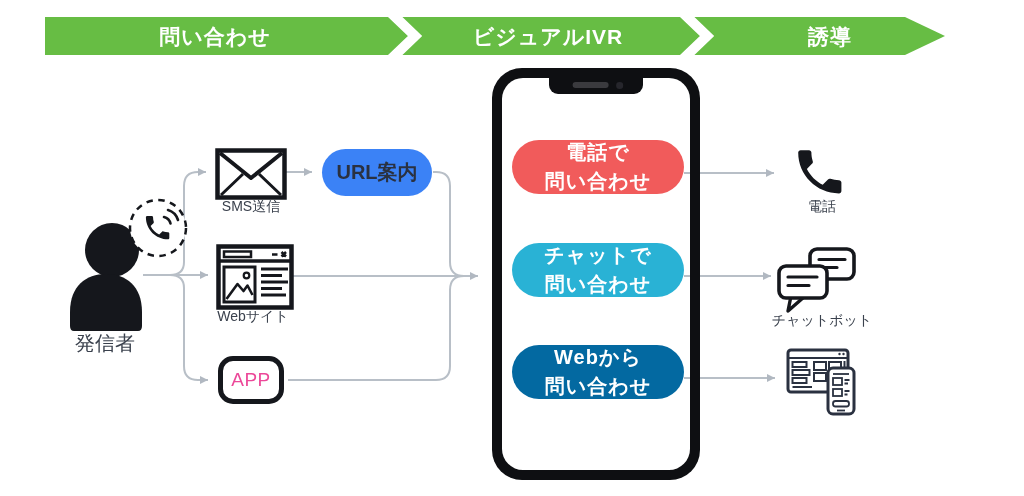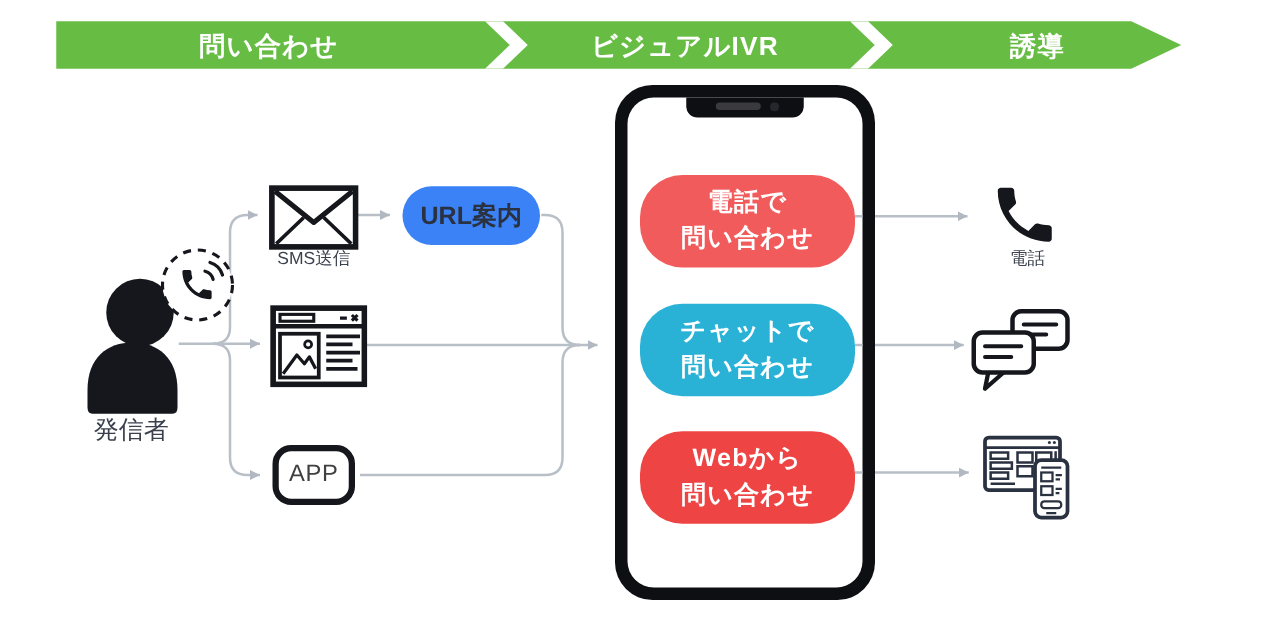--- a/index.html
+++ b/index.html
@@ -25,21 +25,21 @@
   
   #url-pill{
     position:absolute;left:322px;top:149px;width:110px;height:47px;border-radius:24px;
     background:#3b82f6;display:flex;align-items:center;justify-content:center;
     font-size:20px;font-weight:600;color:#2a3140;z-index:2;
   }
   
   #app-box{
     position:absolute;left:218px;top:356px;width:66px;height:48px;box-sizing:border-box;
     border:5.5px solid #15171c;border-radius:15px;background:#fff;display:flex;
-    align-items:center;justify-content:center;font-size:19px;color:#404040;
+    align-items:center;justify-content:center;font-size:19px;color:#ec4899;
     letter-spacing:.5px;z-index:2;
   }
   
   #phone{
     position:absolute;left:492px;top:68px;width:208px;height:412px;background:#0e0f12;
     border-radius:30px;z-index:2;
   }
   #phone-screen{
     position:absolute;left:10px;top:10px;right:10px;bottom:10px;background:#ffffff;
     border-radius:21px;
@@ -50,27 +50,27 @@
   }
   #phone-speaker{
     position:absolute;left:50%;top:4px;transform:translateX(-65%);width:36px;height:5.5px;
     background:#3a3a3e;border-radius:3px;
   }
   #phone-camera{
     position:absolute;left:50%;top:4px;transform:translateX(310%);width:6.5px;height:6.5px;
     background:#26262c;border-radius:50%;
   }
   .ivr-btn{
-    position:absolute;left:512px;width:172px;height:74px;border-radius:34px;z-index:3;
+    position:absolute;left:512px;width:172px;height:54px;border-radius:34px;z-index:3;
     display:flex;flex-direction:column;align-items:center;justify-content:center;
     color:#ffffff;font-size:20px;font-weight:600;line-height:1.45;letter-spacing:1px;
   }
   #ivr-btn-phone{top:140px;background:#f15b5b;}
   #ivr-btn-chat{top:243px;background:#29b2d5;}
-  #ivr-btn-web{top:345px;background:#ef4444;}
+  #ivr-btn-web{top:345px;background:#0369a1;}
   .icon-svg{position:absolute;z-index:2;}
 </style>
 </head>
 <body>
 
 <div id="canvas">
 
   <svg id="banner-svg" width="1024" height="72">
     <defs>
       <clipPath id="bannerclip">
@@ -146,20 +146,21 @@
     <circle cx="30.5" cy="31.5" r="2.8" fill="none" stroke="#15171c" stroke-width="2.2"></circle>
     <path d="M10.5,55 L21.5,40 L27.5,47 L31.5,41.5 L36.5,51" fill="none" stroke="#15171c" stroke-width="2.6" stroke-linejoin="round"></path>
     <g stroke="#15171c" stroke-width="3">
       <path d="M45,25 H72"></path>
         <path d="M45,31.5 H66"></path>
         <path d="M45,38 H72"></path>
         <path d="M45,44.5 H66"></path>
         <path d="M45,51 H70"></path>
     </g>
   </svg>
+  <div class="cap" style="left:203px;top:308px;width:100px">Webサイト</div>
 
   <div id="app-box">
     <span>APP</span>
   </div>
 
   <div id="phone">
     <div id="phone-screen"></div>
     <div id="phone-notch">
       <div id="phone-speaker"></div>
       <div id="phone-camera"></div>
@@ -186,20 +187,21 @@
   <div class="cap" style="left:782px;top:198px;width:80px">電話</div>
 
   <svg class="icon-svg" style="left:776px;top:246px" width="84" height="68" viewBox="0 0 84 68">
     <path d="M43,31 L38,44 L53,32" fill="#ffffff" stroke="#15171c" stroke-width="3.4" stroke-linejoin="round"></path>
     <rect x="34" y="3" width="44" height="30" rx="7" fill="#ffffff" stroke="#15171c" stroke-width="3.6"></rect>
     <path d="M43,13.5 H69 M43,21.5 H61" stroke="#15171c" stroke-width="3.2" stroke-linecap="round"></path>
     <path d="M15,50 L12,65 L28,51" fill="#ffffff" stroke="#15171c" stroke-width="3.4" stroke-linejoin="round"></path>
     <rect x="3" y="20" width="48" height="32" rx="7" fill="#ffffff" stroke="#15171c" stroke-width="3.6"></rect>
     <path d="M12,31 H41 M12,39.5 H33" stroke="#15171c" stroke-width="3.2" stroke-linecap="round"></path>
   </svg>
+  <div class="cap" style="left:762px;top:312px;width:120px">チャットボット</div>
 
   <svg class="icon-svg" style="left:786px;top:346px" width="74" height="70" viewBox="0 0 74 70">
     <rect x="2" y="4" width="60" height="42" rx="3" fill="#ffffff" stroke="#2a3140" stroke-width="3"></rect>
     <path d="M2,12 H62" stroke="#2a3140" stroke-width="2.2"></path>
     <circle cx="53.5" cy="8" r="1.2" fill="#2a3140"></circle>
       <circle cx="57.5" cy="8" r="1.2" fill="#2a3140"></circle>
     <g fill="none" stroke="#2a3140" stroke-width="2">
       <rect x="6.5" y="16" width="14" height="5"></rect>
       <rect x="6.5" y="24" width="17" height="5"></rect>
       <rect x="6.5" y="32" width="14" height="5"></rect>

